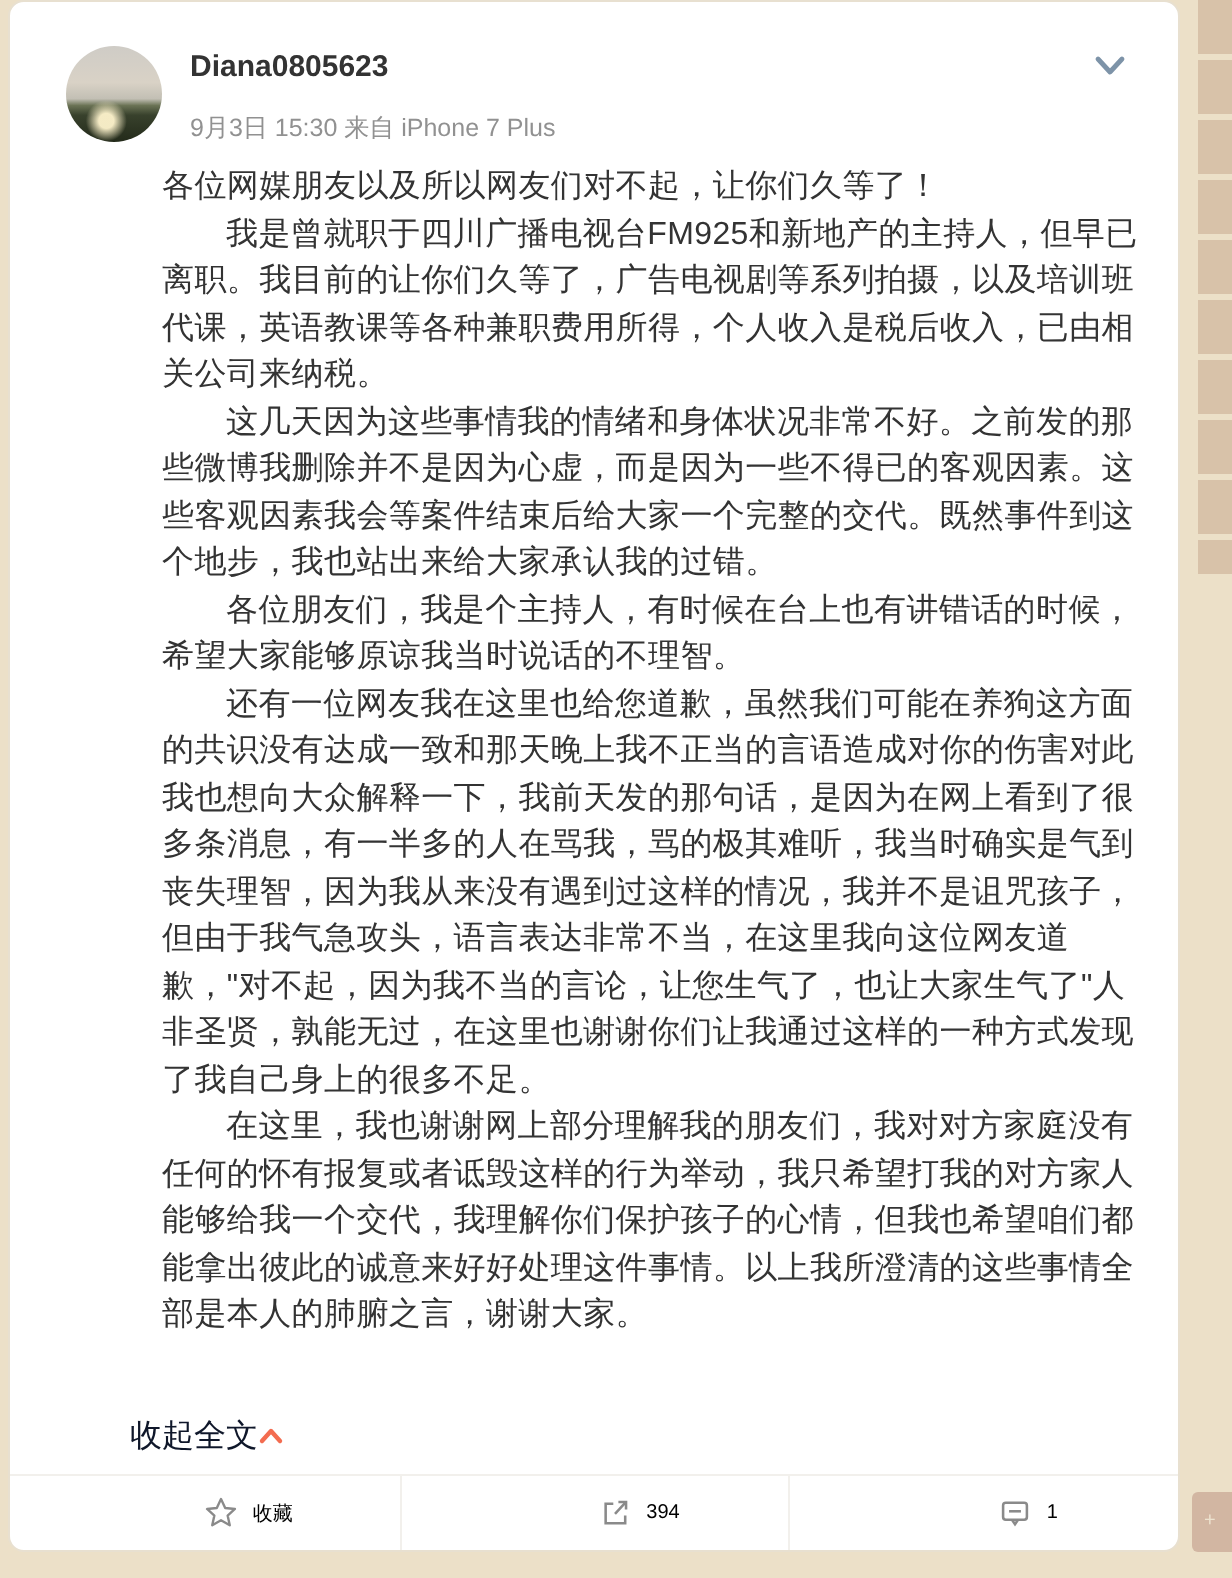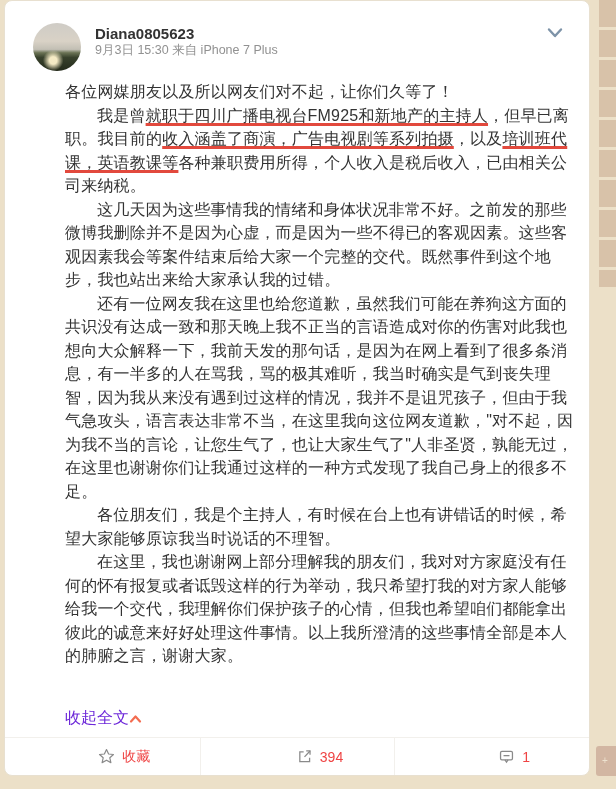--- a/index.html
+++ b/index.html
@@ -40,57 +40,57 @@
     flex: 0 0 48px;
     background:
       radial-gradient(circle at 42% 78%, rgba(255,244,205,.95) 0 8%, rgba(255,244,205,0) 22%),
       linear-gradient(to bottom,
         #cfccc6 0%, #d9d2c6 38%, #c2bfb4 55%,
         #6b7355 62%, #38412c 72%, #232a1a 100%);
     cursor: pointer;
   }
   .user-meta { margin-left: 14px; padding-top: 2px; }
   .username { font-size: 15px; font-weight: bold; color: #333; cursor: pointer; }
-  .timestamp { font-size: 12.5px; color: #919191; margin-top: 0; }
+  .timestamp { font-size: 12.5px; color: #919191; margin-top: 14px; }
   .chevron {
     position: absolute; right: 24px; top: 22px; width: 20px; height: 20px; cursor: pointer;
   }
 
   .post-text {
     flex: 1 1 auto; overflow: hidden;
     padding: 9px 12px 0 60px;
     font-size: 16px; line-height: 23.5px; color: #333;
     letter-spacing: 0.2px;
+    margin-left: 16px;
   }
   .post-text p.indent { text-indent: 2em; }
   .redmark {
-    text-decoration: underline;
     text-decoration-color: rgba(222, 48, 34, 0.88);
     text-decoration-thickness: 3px;
     text-underline-offset: 2px;
     text-decoration-skip-ink: none;
   }
 
   .collapse {
     flex: 0 0 auto;
     margin: 2px 0 8px 60px;
-    font-size: 16px; color: #6d28d9;
+    font-size: 16px; color: #0f172a;
     display: flex; align-items: center; gap: 0;
-    cursor: pointer; text-decoration: none; width: max-content;
+    cursor: pointer; text-decoration: none; width: max-content; font-family: Liberation Mono, monospace;
   }
 
   .action-bar {
     flex: 0 0 38px;
     border-top: 1px solid #f2f0ec;
     display: flex; align-items: stretch;
   }
   .action {
     flex: 1 1 25%;
     display: flex; align-items: center; justify-content: center; gap: 7px;
-    color: #ef4444; font-size: 14px; cursor: pointer;
+    color: #000000; font-size: 10px; cursor: pointer;
     border-left: 1px solid #f2f0ec;
     padding-left: 44px;
   }
   .action:first-child { border-left: none; }
   .action svg { display: block; }
 </style>
 </head>
 <body>
 
 <div class="page">
@@ -108,24 +108,24 @@
       </div>
       <div class="chevron">
         <svg width="20" height="20" viewBox="0 0 20 20" fill="none">
           <polyline points="4,6.5 10,13 16,6.5" stroke="#7d93a8" stroke-width="2.4" stroke-linecap="round" stroke-linejoin="round"></polyline>
         </svg>
       </div>
     </div>
 
     <div class="post-text">
         <p class=""><span>各位网媒朋友以及所以网友们对不起，让你们久等了！</span></p>
-        <p class="indent"><span>我是曾</span><span class="redmark">就职于四川广播电视台FM925和新地产的主持人</span><span>，但早已离职。我目前的</span><span class="redmark">收入涵盖了商演，广告电视剧等系列拍摄</span><span>，以及</span><span class="redmark">培训班代课，英语教课等</span><span>各种兼职费用所得，个人收入是税后收入，已由相关公司来纳税。</span></p>
+        <p class="indent"><span>我是曾</span><span class="redmark">就职于四川广播电视台FM925和新地产的主持人</span><span>，但早已离职。我目前的</span><span class="redmark">让你们久等了，广告电视剧等系列拍摄</span><span>，以及</span><span class="redmark">培训班代课，英语教课等</span><span>各种兼职费用所得，个人收入是税后收入，已由相关公司来纳税。</span></p>
         <p class="indent"><span>这几天因为这些事情我的情绪和身体状况非常不好。之前发的那些微博我删除并不是因为心虚，而是因为一些不得已的客观因素。这些客观因素我会等案件结束后给大家一个完整的交代。既然事件到这个地步，我也站出来给大家承认我的过错。</span></p>
+        <p class="indent"><span>各位朋友们，我是个主持人，有时候在台上也有讲错话的时候，希望大家能够原谅我当时说话的不理智。</span></p>
         <p class="indent"><span>还有一位网友我在这里也给您道歉，虽然我们可能在养狗这方面的共识没有达成一致和那天晚上我不正当的言语造成对你的伤害对此我也想向大众解释一下，我前天发的那句话，是因为在网上看到了很多条消息，有一半多的人在骂我，骂的极其难听，我当时确实是气到丧失理智，因为我从来没有遇到过这样的情况，我并不是诅咒孩子，但由于我气急攻头，语言表达非常不当，在这里我向这位网友道歉，"对不起，因为我不当的言论，让您生气了，也让大家生气了"人非圣贤，孰能无过，在这里也谢谢你们让我通过这样的一种方式发现了我自己身上的很多不足。</span></p>
-        <p class="indent"><span>各位朋友们，我是个主持人，有时候在台上也有讲错话的时候，希望大家能够原谅我当时说话的不理智。</span></p>
         <p class="indent"><span>在这里，我也谢谢网上部分理解我的朋友们，我对对方家庭没有任何的怀有报复或者诋毁这样的行为举动，我只希望打我的对方家人能够给我一个交代，我理解你们保护孩子的心情，但我也希望咱们都能拿出彼此的诚意来好好处理这件事情。以上我所澄清的这些事情全部是本人的肺腑之言，谢谢大家。</span></p>
       </div>
 
     <a class="collapse">
       <span>收起全文</span>
       <span>
         <svg width="13" height="10" viewBox="0 0 13 10" fill="none">
           <polyline points="2,7.5 6.5,2.5 11,7.5" stroke="#f36c50" stroke-width="2.2" stroke-linecap="round" stroke-linejoin="round"></polyline>
         </svg>
       </span>

